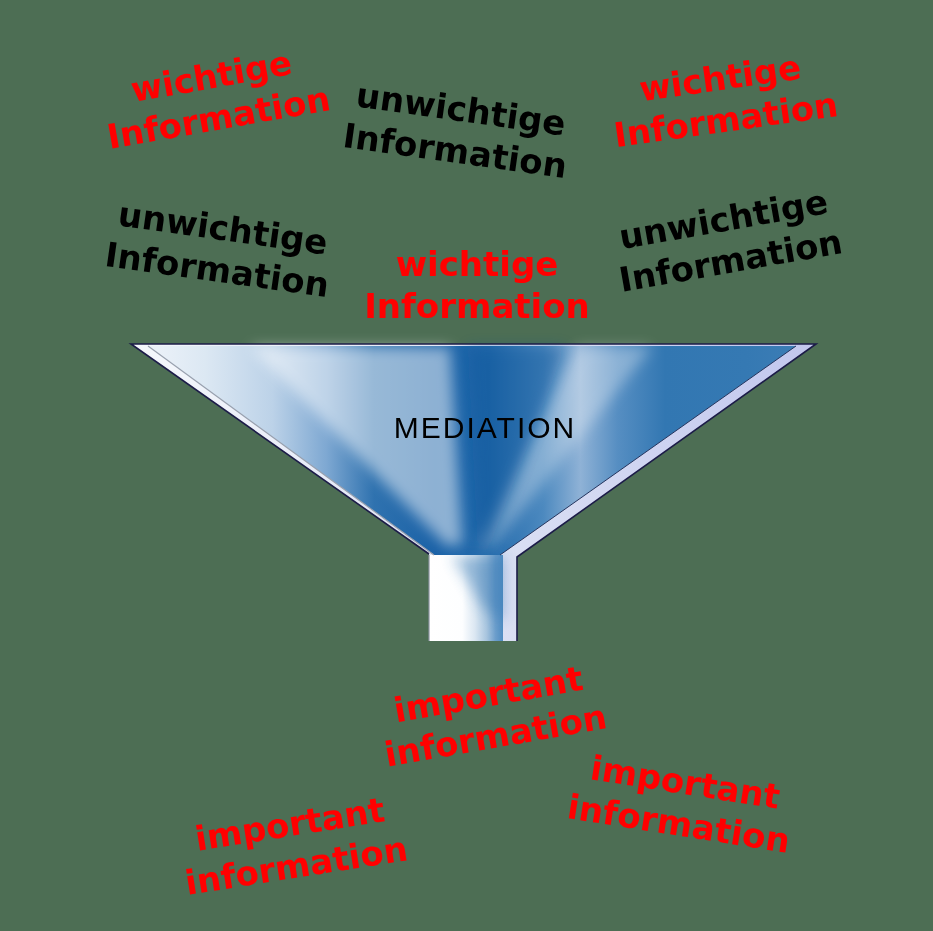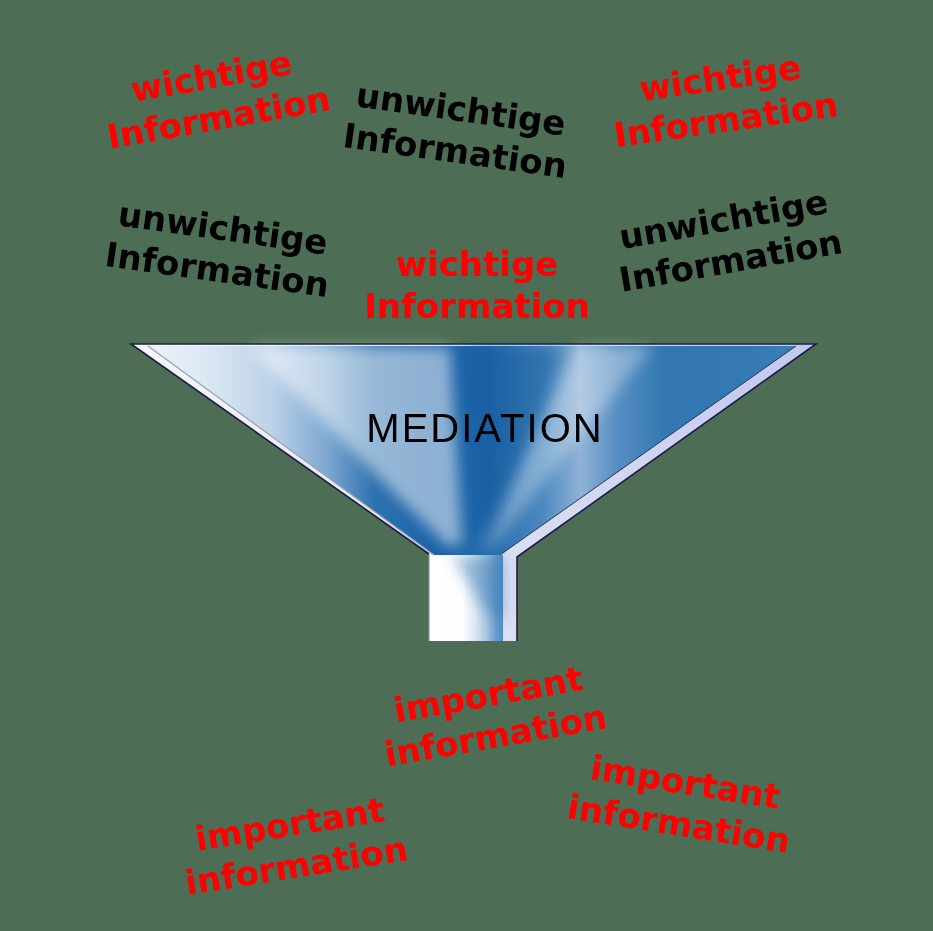--- a/index.html
+++ b/index.html
@@ -22,21 +22,21 @@
     font-family:"DejaVu Sans",sans-serif;
     user-select:none;
   }
   .red{color:#ff0000;}
   .black{color:#000000;}
   .mediation{
     position:absolute;
     transform:translate(-50%,-50%);
     font-family:"Liberation Sans",sans-serif;
     font-weight:normal;
-    font-size:40px;
+    font-size:30px;
     letter-spacing:2px;
     color:#000;
     white-space:nowrap;
   }
 </style>
 </head>
 <body>
 
 <div class="stage">
 

